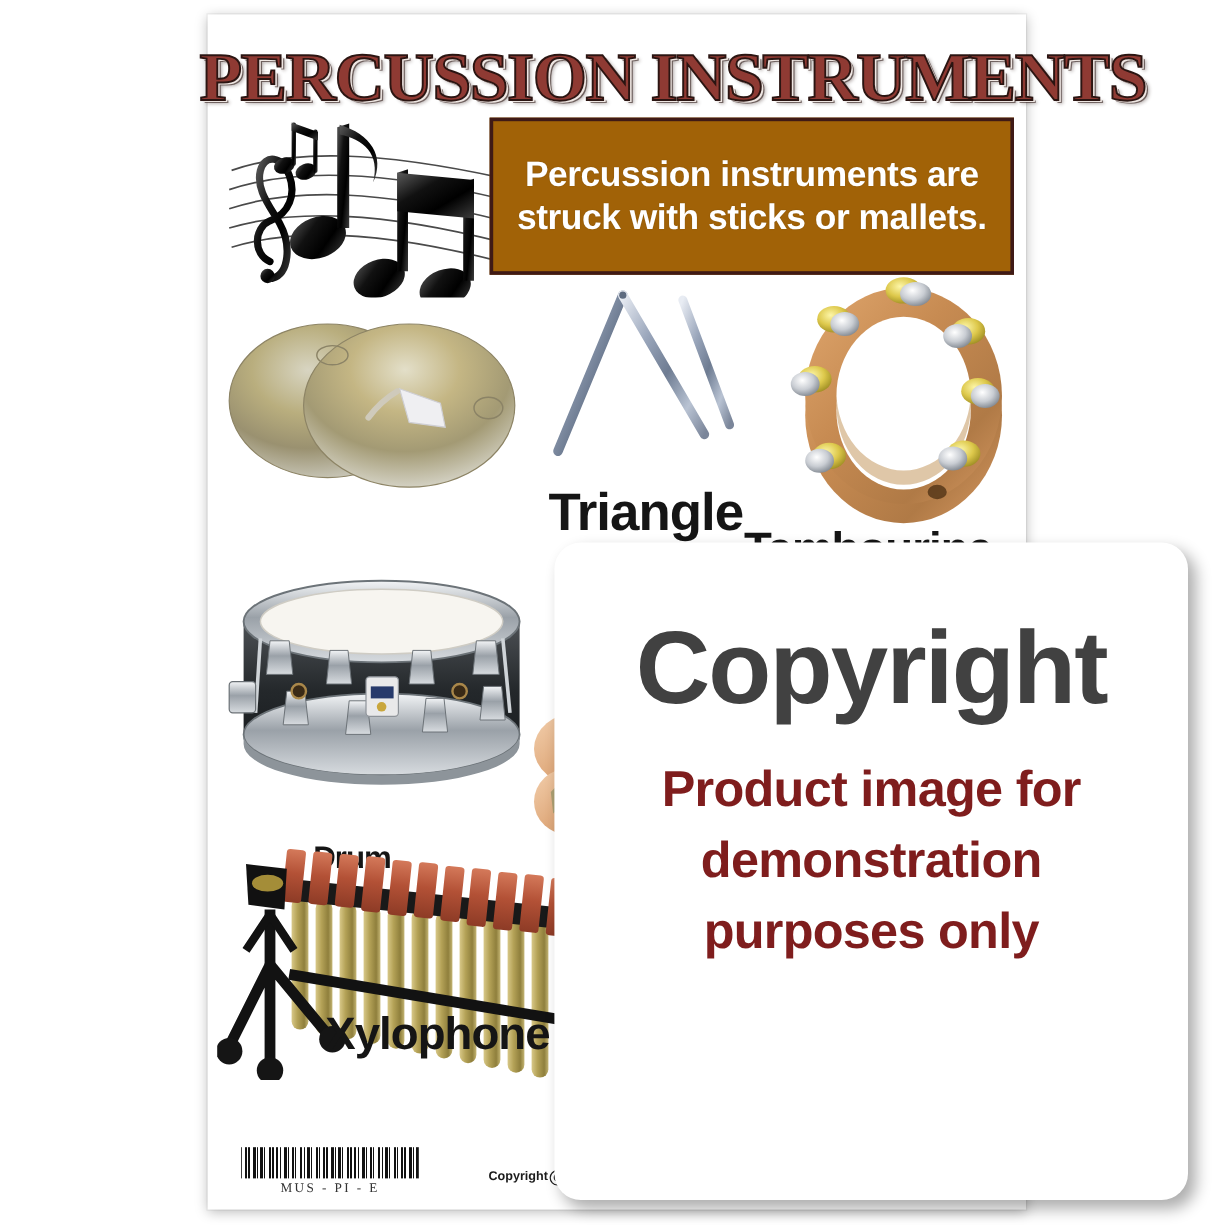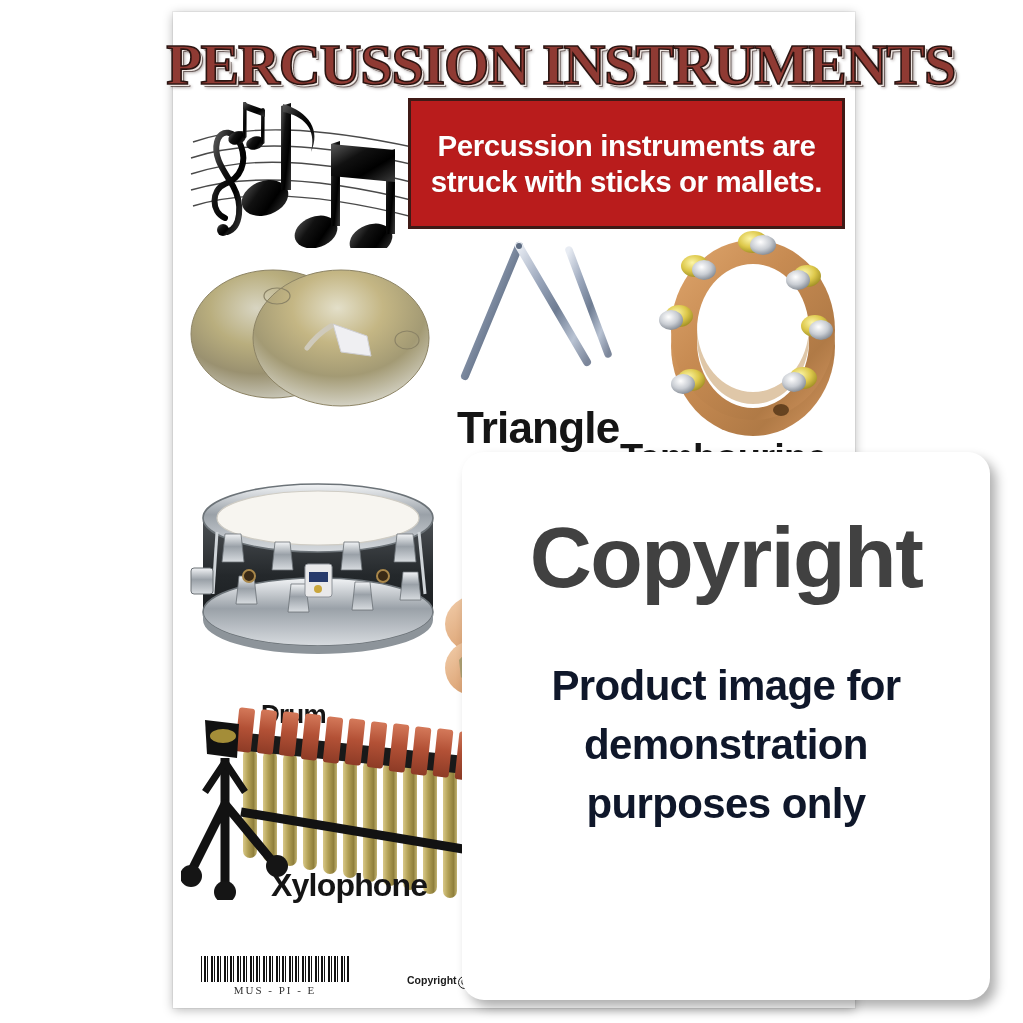--- a/index.html
+++ b/index.html
@@ -58,21 +58,21 @@
     height: 158px;
   }
 
   
   .statement-banner {
     position: absolute;
     left: 235px;
     top: 86px;
     width: 437px;
     height: 131px;
-    background: #b91c1c;
+    background: #a16207;
     border: 3px solid #3f1a16;
     box-sizing: border-box;
     color: #ffffff;
     font-weight: bold;
     font-size: 29.5px;
     line-height: 36px;
     text-align: center;
     display: flex;
     align-items: center;
     justify-content: center;
@@ -107,21 +107,21 @@
 
   
   #drum-art { left: 6px;  top: 460px; width: 278px; height: 200px; }
   #label-drum { left: 88px; top: 643px; font-size: 26px; margin-top: 44px; }
 
   
   #mallet-art { left: 262px; top: 578px; width: 120px; height: 110px; }
 
   
   #xylo-art { left: 8px; top: 688px; width: 500px; height: 200px; }
-  #label-xylophone { left: 98px; top: 855px; font-size: 32px; }
+  #label-xylophone { left: 98px; top: 829px; font-size: 38px; }
 
   
   .barcode-wrap { position: absolute; left: 28px; top: 944px; width: 148px; }
   .barcode {
     height: 26px; width: 148px;
     background: repeating-linear-gradient(
       to right,
       #111 0px, #111 1px, #fff 1px, #fff 3px,
       #111 3px, #111 5px, #fff 5px, #fff 6px,
       #111 6px, #111 7px, #fff 7px, #fff 10px,
@@ -175,26 +175,26 @@
   }
   #copyright-heading {
     margin-top: 62px;
     font-size: 86px;
     font-weight: bold;
     color: #414141;
     letter-spacing: -1.5px;
     line-height: 1;
   }
   #copyright-note {
-    margin-top: 56px;
+    margin-top: 28px;
     width: 470px;
     text-align: center;
     font-size: 42px;
     font-weight: bold;
-    color: #0f172a;
+    color: #7f1d1d;
     line-height: 59px;
     letter-spacing: -0.6px;
   }
 </style>
 </head>
 <body>
 
 <div id="stage">
 
   <div id="poster">

